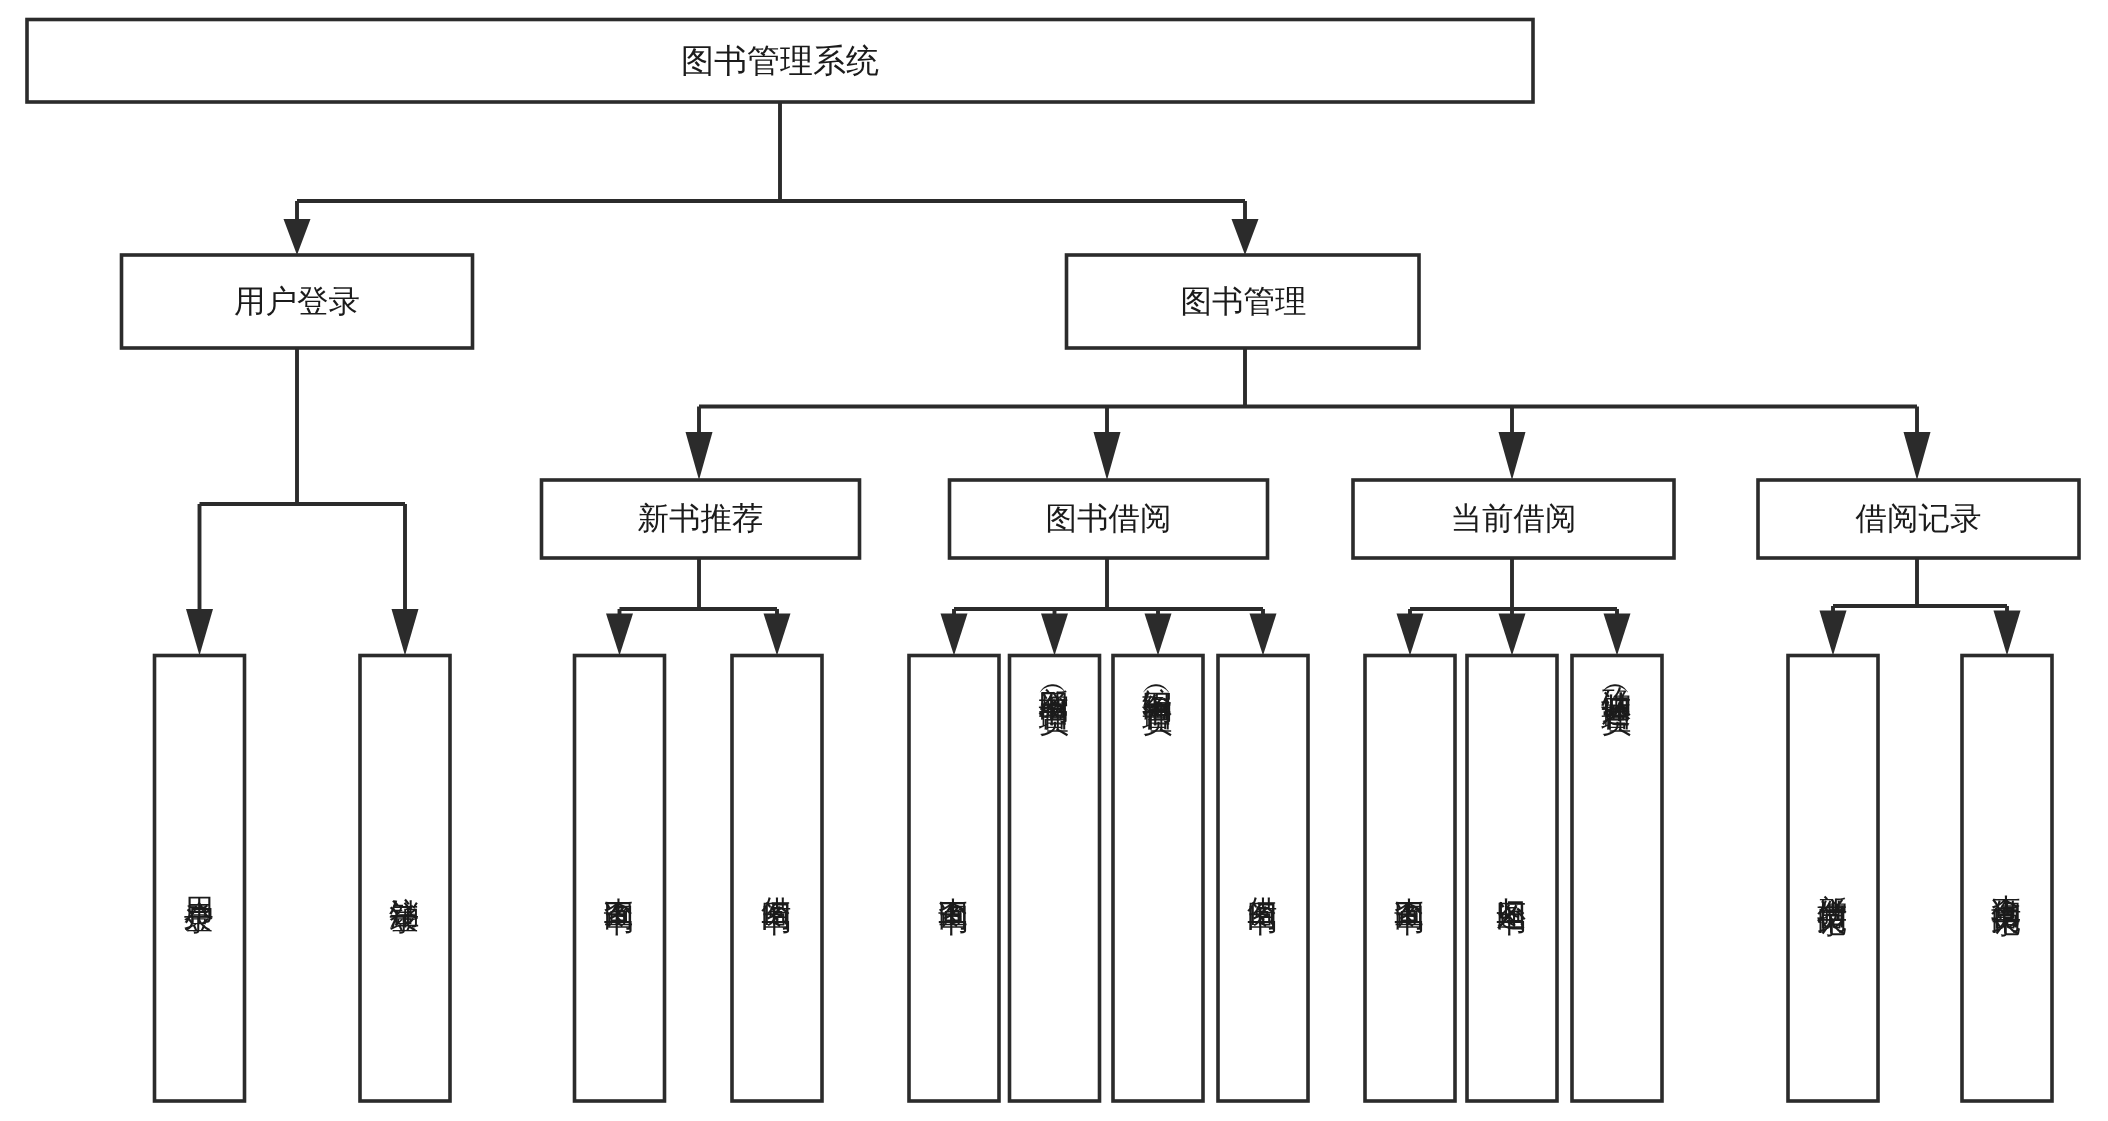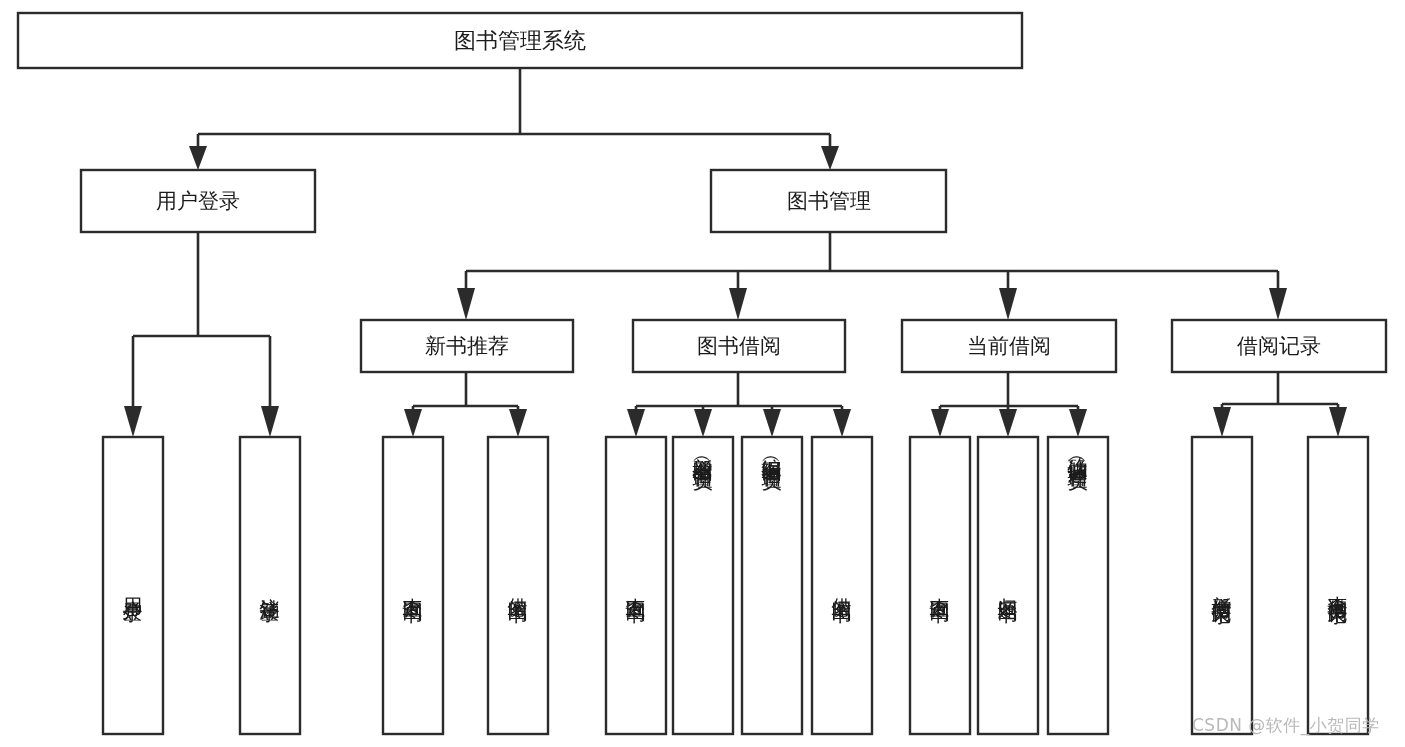--- a/index.html
+++ b/index.html
@@ -238,14 +238,13 @@
     <span class="vlabel">确认归还（管理员）</span>
   </div>
 
   <div class="vlabel-wrap" style="left:1192px; top:437px; width:60px; height:297px;">
     <span class="vlabel">新增借阅记录</span>
   </div>
   <div class="vlabel-wrap" style="left:1308px; top:437px; width:60px; height:297px;">
     <span class="vlabel">查询借阅记录</span>
   </div>
 
-  <div class="watermark">CSDN @软件_小贺同学</div>
 </div>
 
 </body></html>

